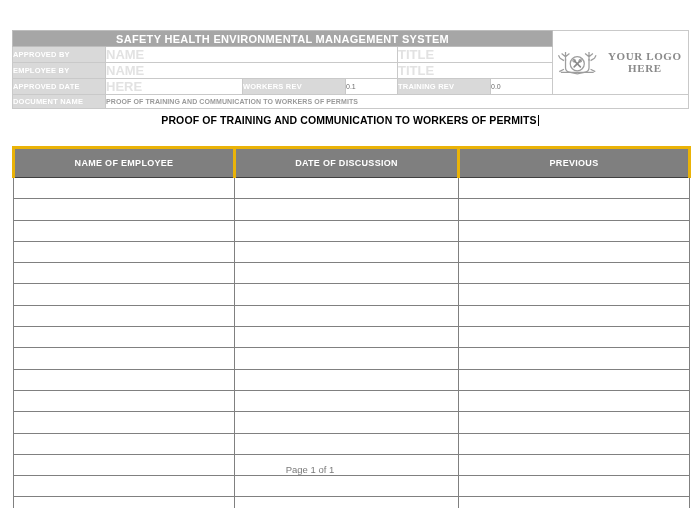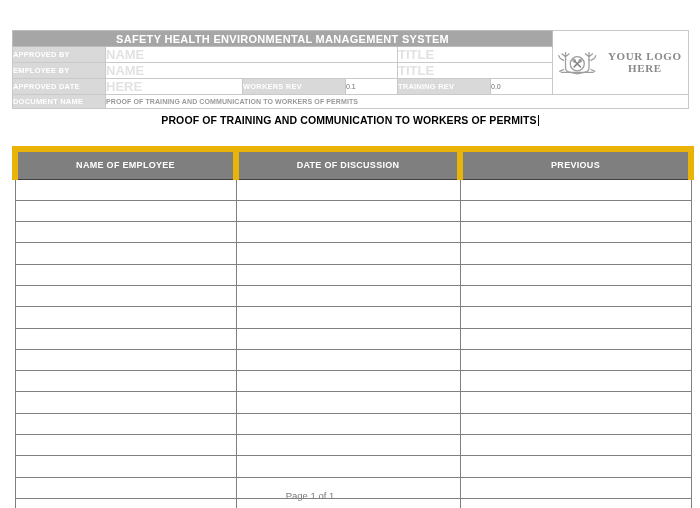--- a/index.html
+++ b/index.html
@@ -130,40 +130,40 @@
     border-collapse: collapse;
     table-layout: fixed;
   }
   .main-table th {
     background: #7f7f7f;
     color: #ffffff;
     font-size: 9px;
     font-weight: bold;
     height: 30px;
     letter-spacing: 0.3px;
-    border: 6px solid #eab308;
+    border: 3px solid #eab308;
     border-bottom: 1px solid #404040;
     text-align: center;
   }
   .main-table td {
     height: 21.3px;
     border: 1px solid #808080;
     background: #ffffff;
     padding: 0 3px;
     font-size: 8px;
     color: #222;
   }
   .col-name { width: 221px; }
   .col-date { width: 224px; }
   .col-sign { width: 231px; }
 
   
   .footer {
     position: absolute;
-    left: 0; top: 490px;
+    left: 0; top: 464px;
     width: 620px;
     text-align: center;
     font-size: 9.5px;
     color: #7a7a7a;
   }
 </style>
 </head>
 <body>
 
 <div class="page">

